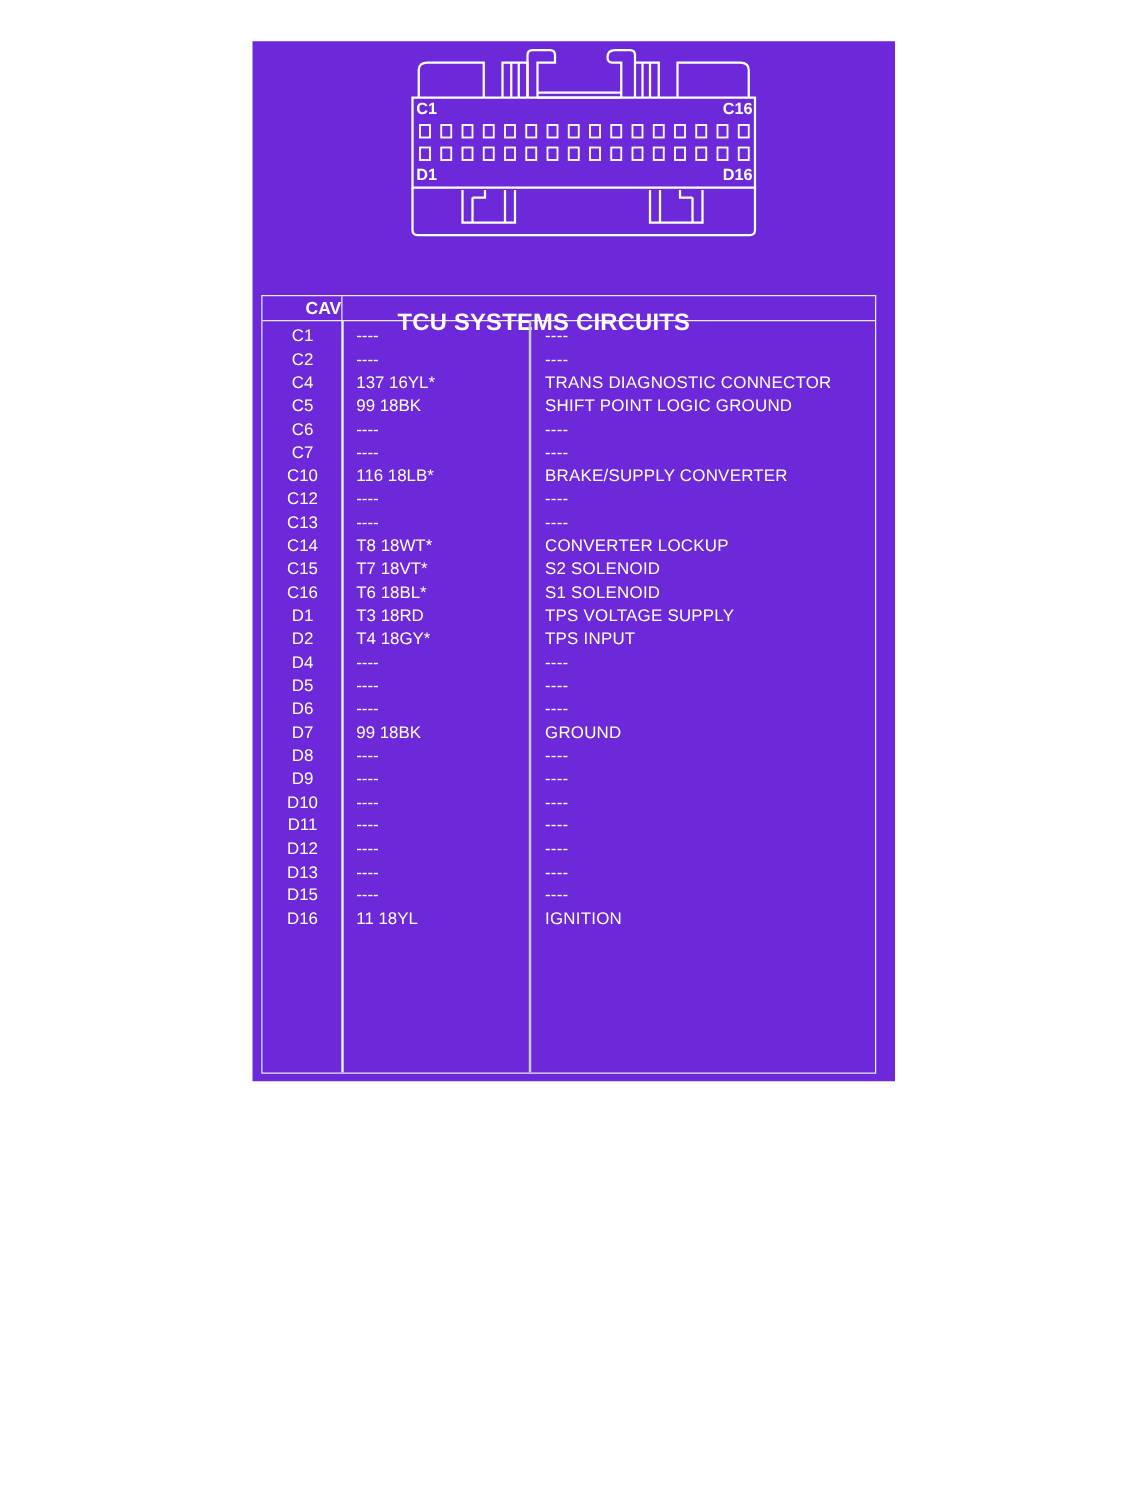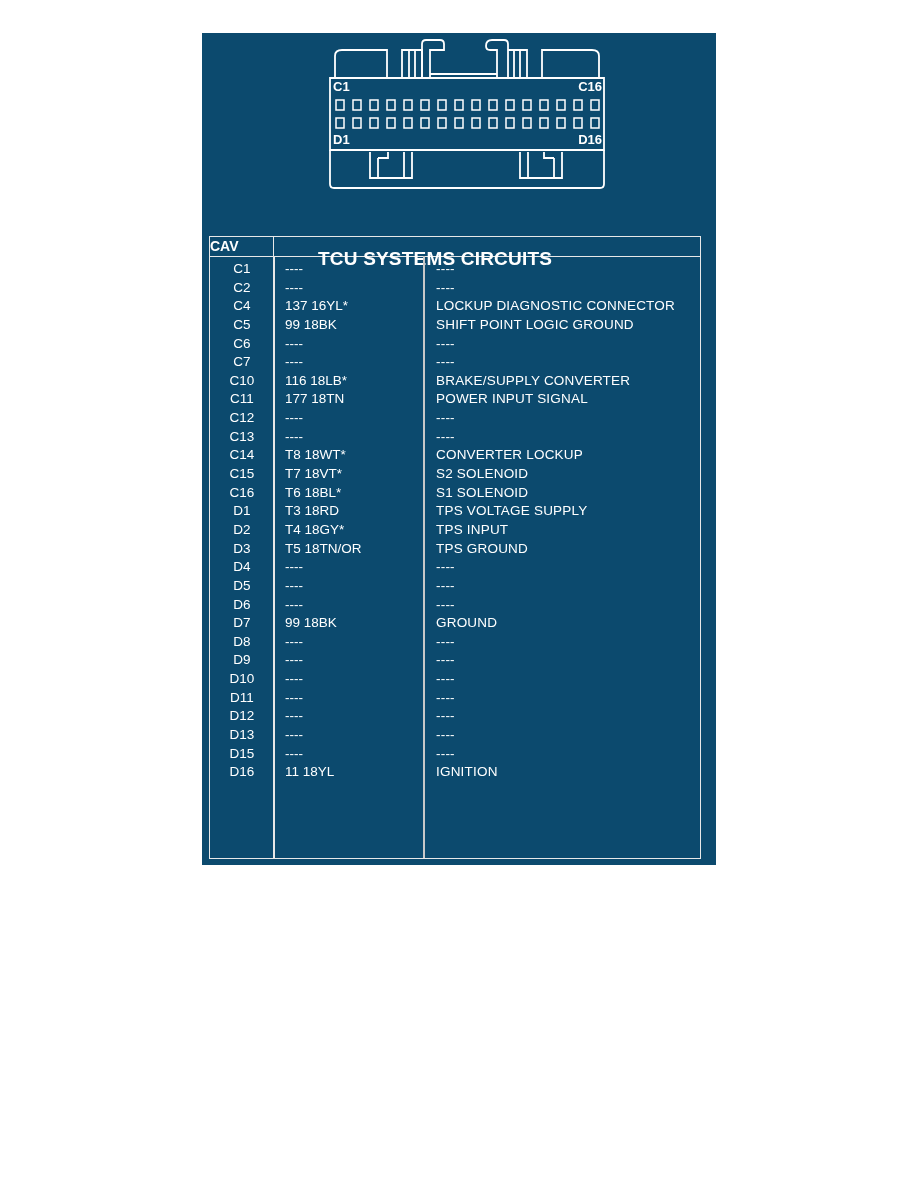--- a/index.html
+++ b/index.html
@@ -13,21 +13,21 @@
     position: relative;
     overflow: hidden;
     font-family: "Liberation Sans", "DejaVu Sans", sans-serif;
   }
   .panel {
     position: absolute;
     left: 202px;
     top: 33px;
     width: 514px;
     height: 832px;
-    background: #0c4a6e;
+    background: #6d28d9;
   }
   .connector {
     position: absolute;
     left: 120px;
     top: 5px;
     width: 290px;
     height: 160px;
   }
   .connector svg {
     width: 100%;
@@ -56,21 +56,21 @@
     position: absolute;
     left: 0;
     top: 0;
     width: 64px;
     height: 19px;
     border-right: 1.5px solid #e8e8e8;
     box-sizing: border-box;
     color: #ffffff;
     font-weight: bold;
     font-size: 14px;
-    text-align: left;
+    text-align: right;
     line-height: 19px;
   }
   .th-title {
     position: absolute;
     left: 108px;
     top: 12px;
     height: 19px;
     color: #ffffff;
     font-weight: bold;
     font-size: 19px;
@@ -219,21 +219,21 @@
           <span class="c-func">----</span>
         </div>
       <div class="row">
           <span class="c-cav">C2</span>
           <span class="c-wire">----</span>
           <span class="c-func">----</span>
         </div>
       <div class="row">
           <span class="c-cav">C4</span>
           <span class="c-wire">137 16YL*</span>
-          <span class="c-func">LOCKUP DIAGNOSTIC CONNECTOR</span>
+          <span class="c-func">TRANS DIAGNOSTIC CONNECTOR</span>
         </div>
       <div class="row">
           <span class="c-cav">C5</span>
           <span class="c-wire">99 18BK</span>
           <span class="c-func">SHIFT POINT LOGIC GROUND</span>
         </div>
       <div class="row">
           <span class="c-cav">C6</span>
           <span class="c-wire">----</span>
           <span class="c-func">----</span>
@@ -242,25 +242,20 @@
           <span class="c-cav">C7</span>
           <span class="c-wire">----</span>
           <span class="c-func">----</span>
         </div>
       <div class="row">
           <span class="c-cav">C10</span>
           <span class="c-wire">116 18LB*</span>
           <span class="c-func">BRAKE/SUPPLY CONVERTER</span>
         </div>
       <div class="row">
-          <span class="c-cav">C11</span>
-          <span class="c-wire">177 18TN</span>
-          <span class="c-func">POWER INPUT SIGNAL</span>
-        </div>
-      <div class="row">
           <span class="c-cav">C12</span>
           <span class="c-wire">----</span>
           <span class="c-func">----</span>
         </div>
       <div class="row">
           <span class="c-cav">C13</span>
           <span class="c-wire">----</span>
           <span class="c-func">----</span>
         </div>
       <div class="row">
@@ -282,25 +277,20 @@
           <span class="c-cav">D1</span>
           <span class="c-wire">T3 18RD</span>
           <span class="c-func">TPS VOLTAGE SUPPLY</span>
         </div>
       <div class="row">
           <span class="c-cav">D2</span>
           <span class="c-wire">T4 18GY*</span>
           <span class="c-func">TPS INPUT</span>
         </div>
       <div class="row">
-          <span class="c-cav">D3</span>
-          <span class="c-wire">T5 18TN/OR</span>
-          <span class="c-func">TPS GROUND</span>
-        </div>
-      <div class="row">
           <span class="c-cav">D4</span>
           <span class="c-wire">----</span>
           <span class="c-func">----</span>
         </div>
       <div class="row">
           <span class="c-cav">D5</span>
           <span class="c-wire">----</span>
           <span class="c-func">----</span>
         </div>
       <div class="row">

